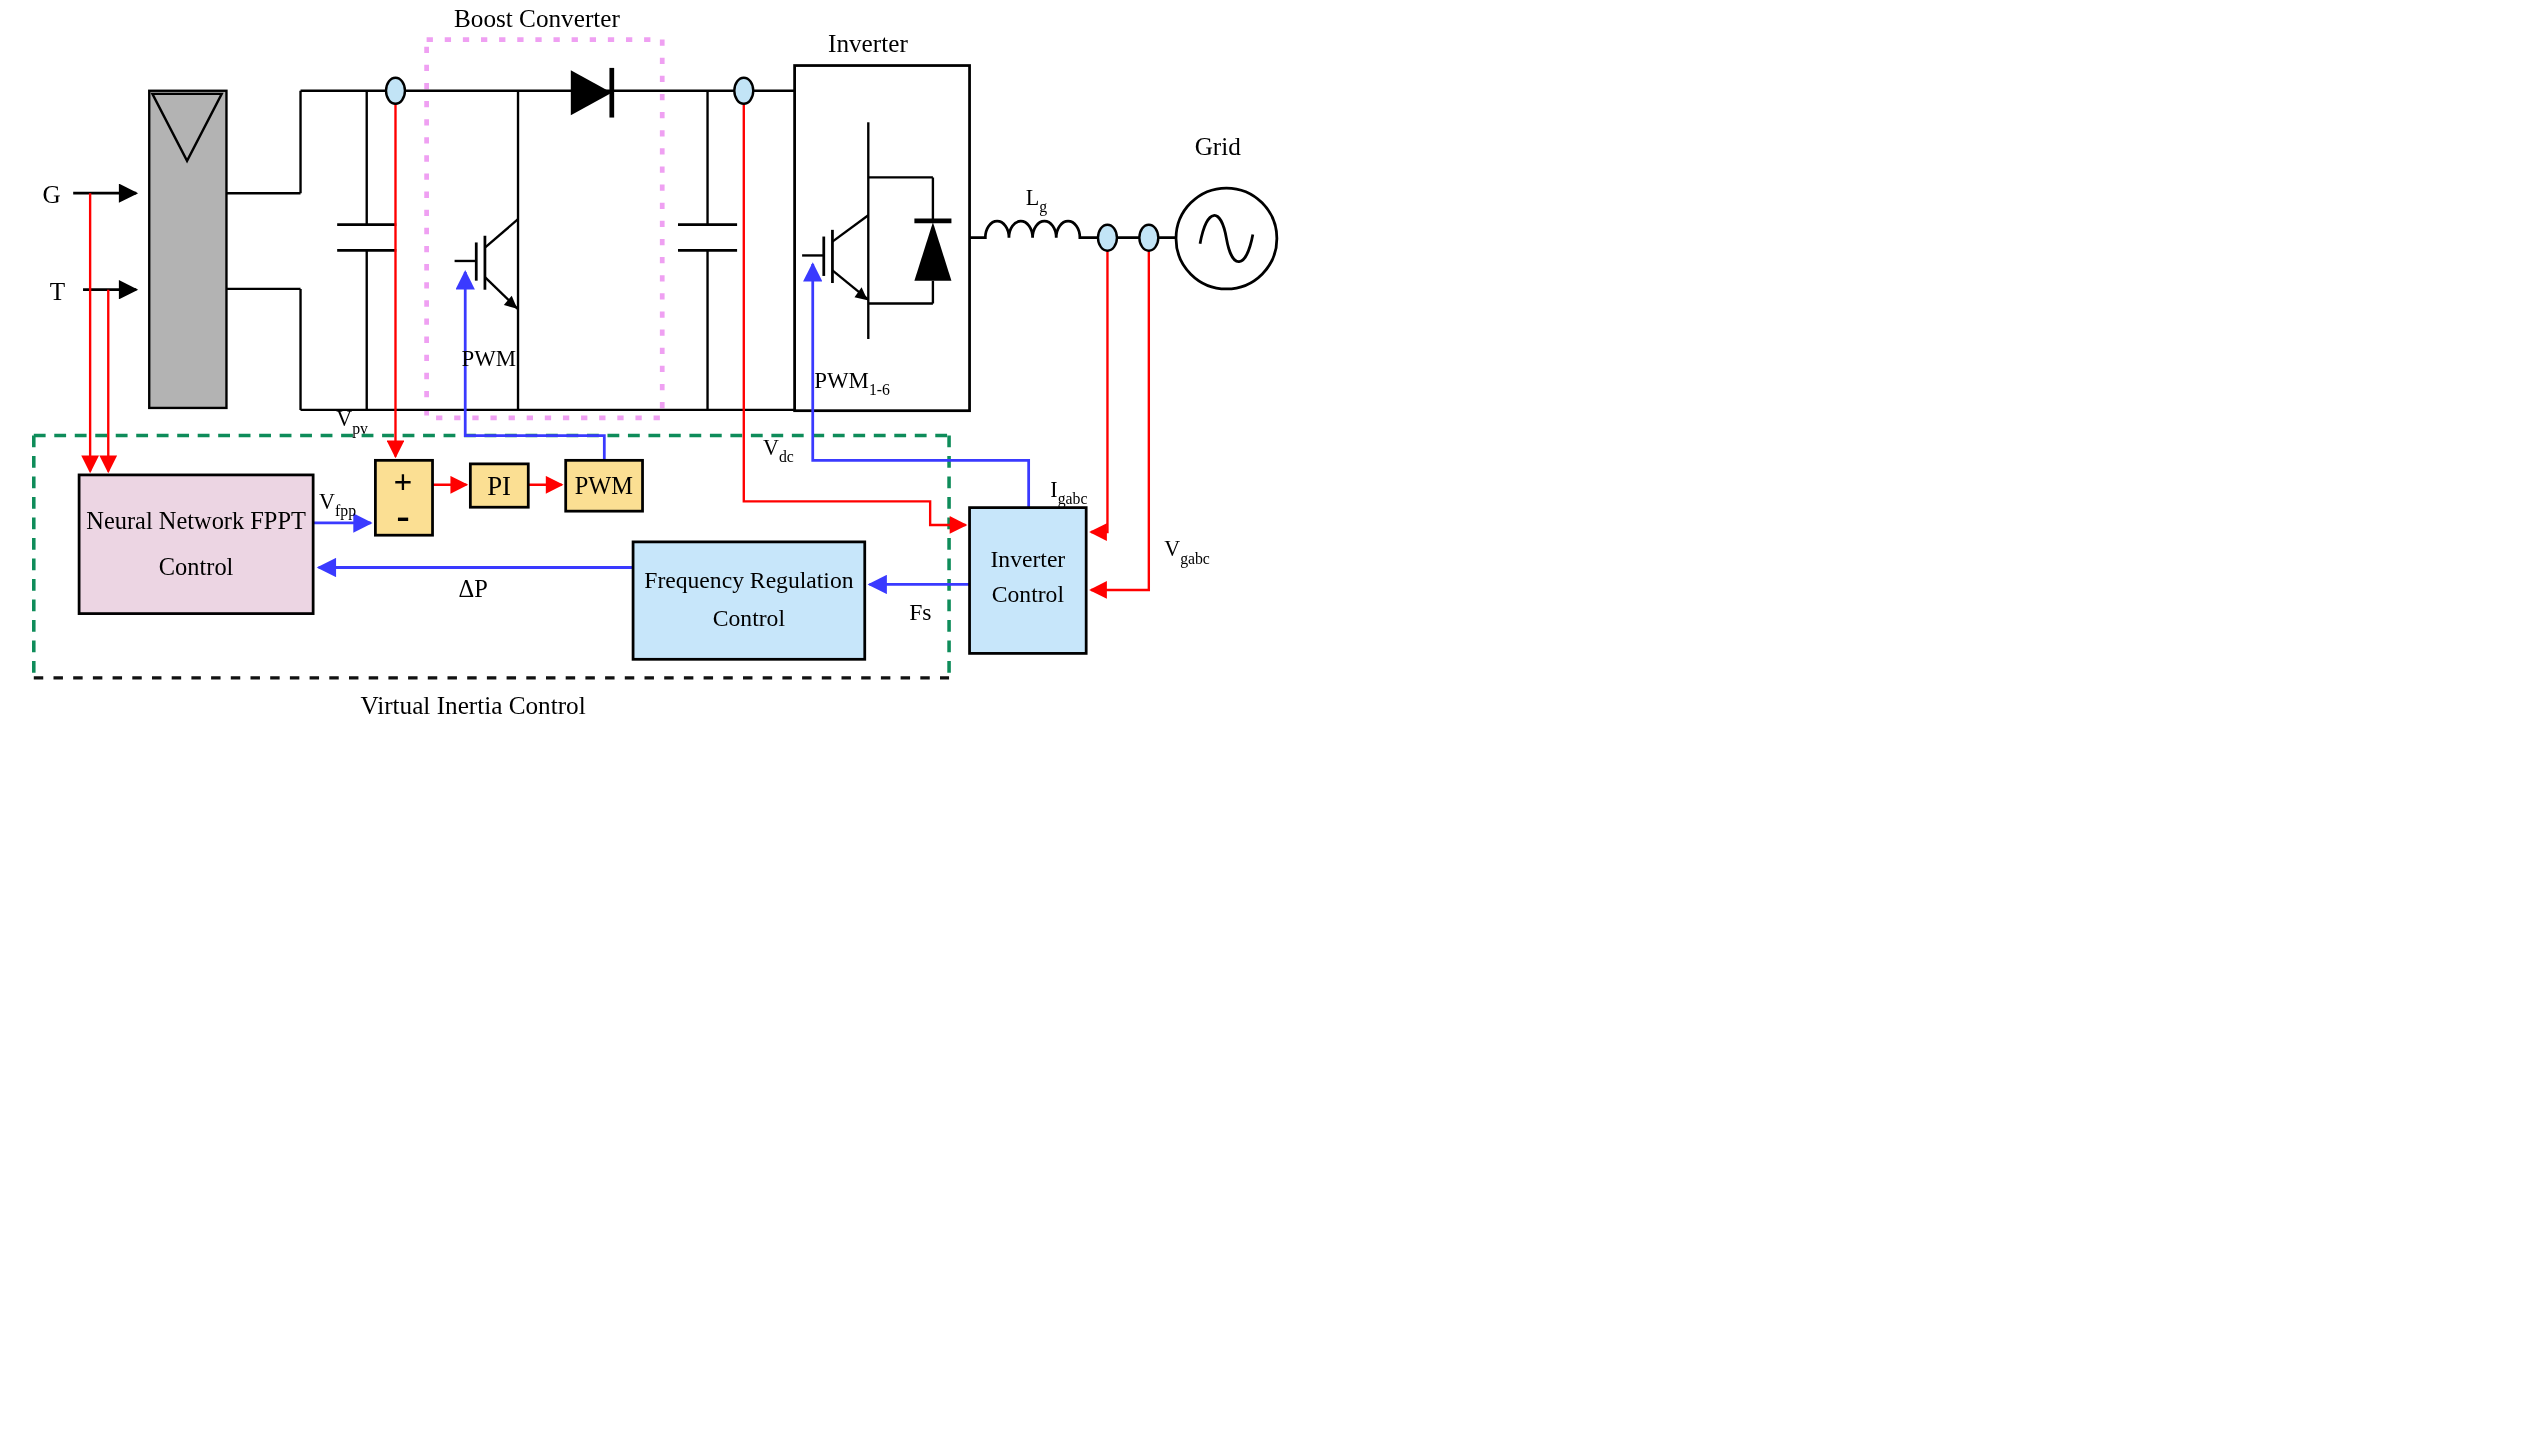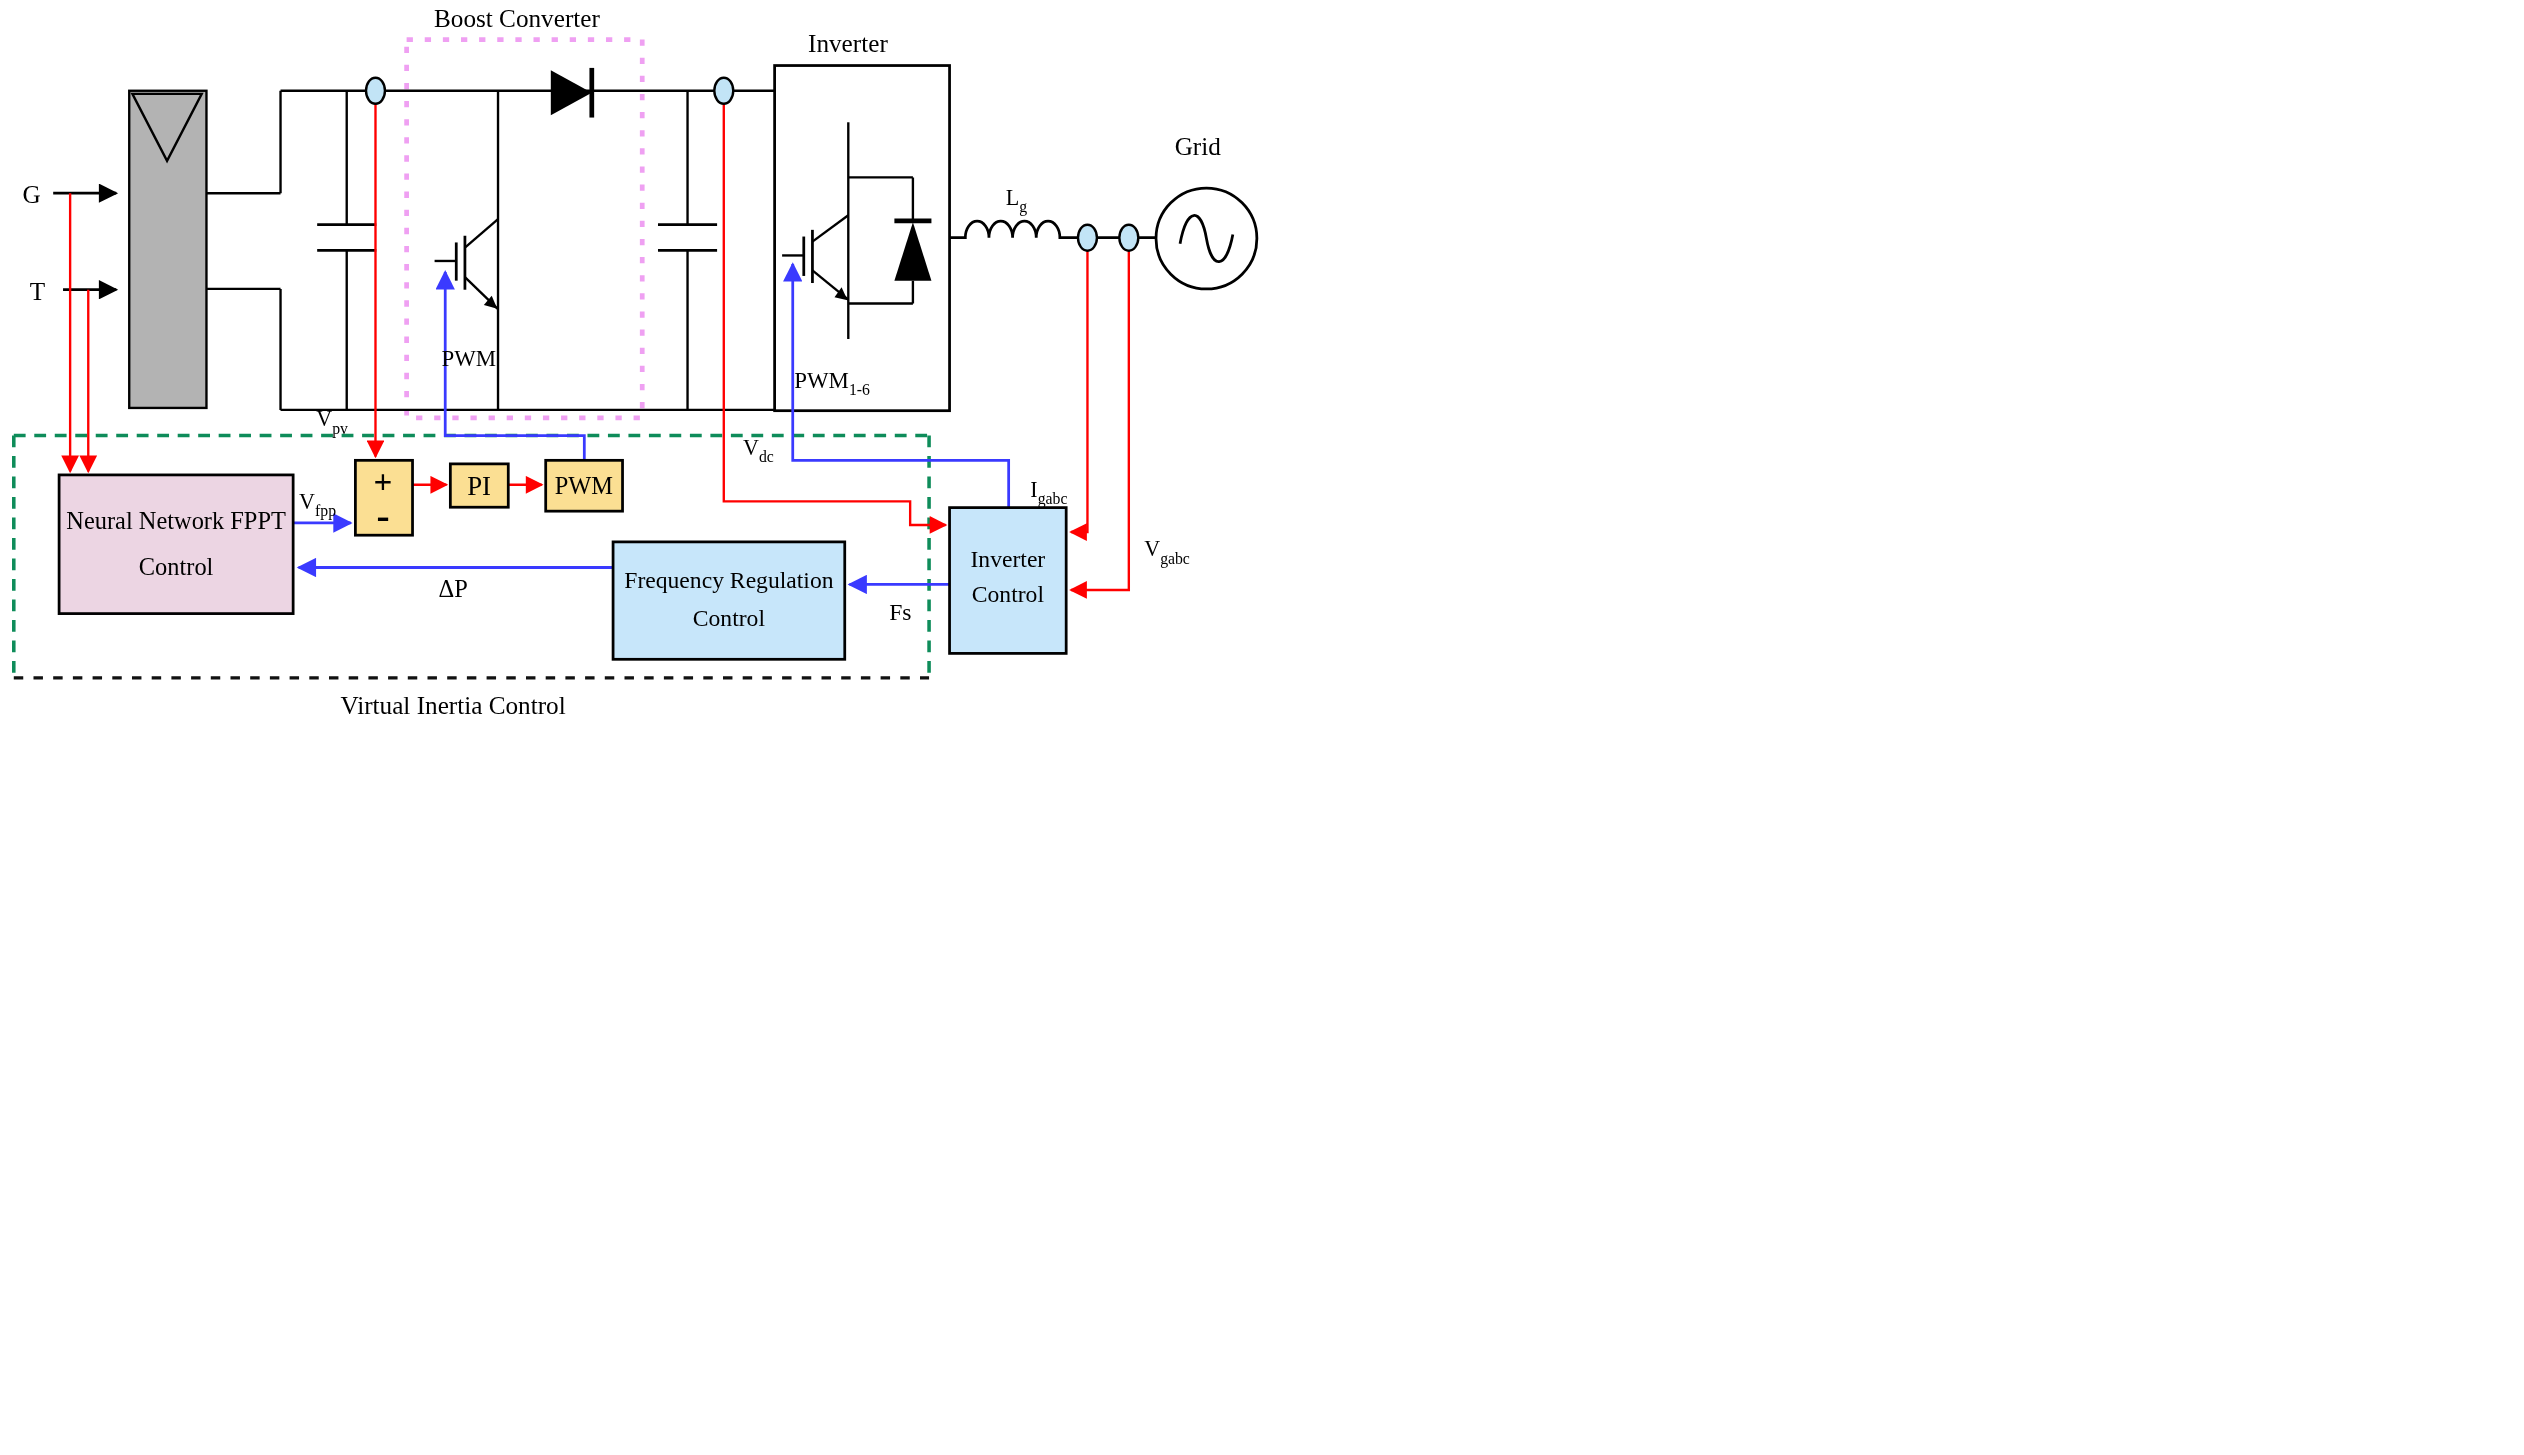--- a/index.html
+++ b/index.html
@@ -1,16 +1,16 @@
 <!DOCTYPE html>
 <html style="font-size:12.6px"><head>
 <meta charset="utf-8">
 <style>
   html,body{margin:0;padding:0;background:#ffffff;}
-  .stage{width:1262px;height:728px;background:#ffffff;position:relative;overflow:hidden;}
+  .stage{width:1262px;height:728px;background:#ffffff;position:relative;overflow:hidden;margin-left:20px;}
   svg{display:block;}
   text{font-family:"Liberation Serif","DejaVu Serif",serif;fill:#000000;}
   .blk{stroke:#000000;stroke-width:6;fill:none;}
   .blk7{stroke:#000000;stroke-width:7;fill:none;}
   .thickbar{stroke:#000000;stroke-width:12;fill:none;}
   .redln{stroke:#FF0000;stroke-width:6;fill:none;}
   .bluln{stroke:#3A3AFF;stroke-width:7;fill:none;}
   .greenD{stroke:#0E8C5A;stroke-width:9;fill:none;stroke-dasharray:30 22;}
   .blackD{stroke:#111111;stroke-width:8;fill:none;stroke-dasharray:24 26;}
   .violetD{stroke:#EFA0F2;stroke-width:12;fill:none;stroke-dasharray:16 30;}

